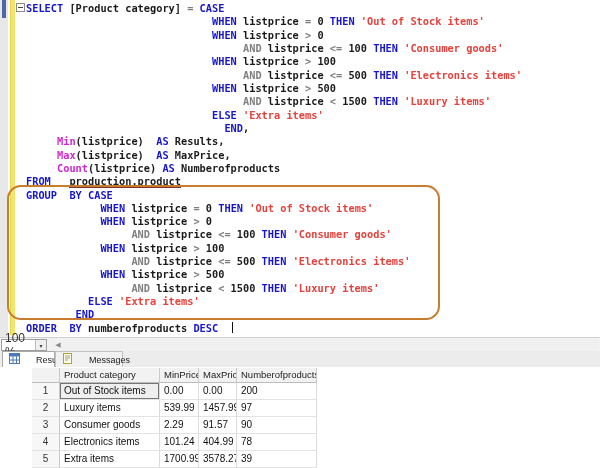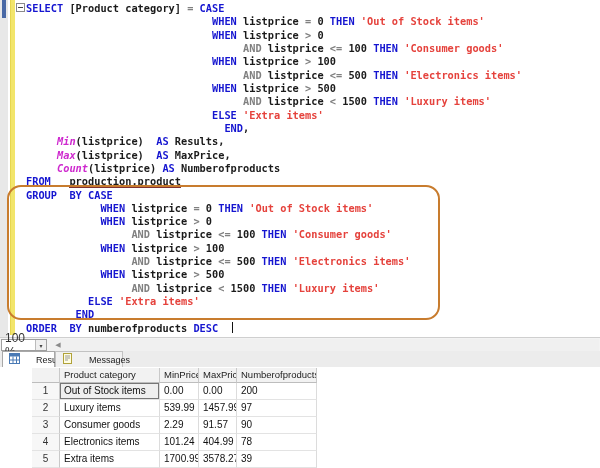--- a/index.html
+++ b/index.html
@@ -23,21 +23,21 @@
     content:""; position:absolute; left:1px; top:3px; width:5px; height:1px; background:#444;
   }
   #code-lines { position:absolute; left:26px; top:0; width:574px; height:337px; }
   .code-line {
     position:absolute; left:0; white-space:pre;
     font-family:"DejaVu Sans Mono", monospace;
     font-size:10.3px; font-weight:bold; line-height:12px; color:#1a1a1a;
   }
   .tk-k { color:#1515d0; }
   .tk-s { color:#e5423c; }
-  .tk-f { color:#ce29ce;font-style:italic; }
+  .tk-f { color:#ce29ce; }
   .tk-o { color:#808080; }
   .tk-n { color:#1a1a1a; }
   .tk-u { color:#1a1a1a; border-bottom:1px solid #803333; }
   #caret { position:absolute; left:232px; top:322px; width:1px; height:11px; background:#111; }
   #annotation-box {
     position:absolute; left:7px; top:185px; width:433px; height:135px;
     border:2px solid #c87c2e; border-radius:14px; pointer-events:none;
   }
 
   

